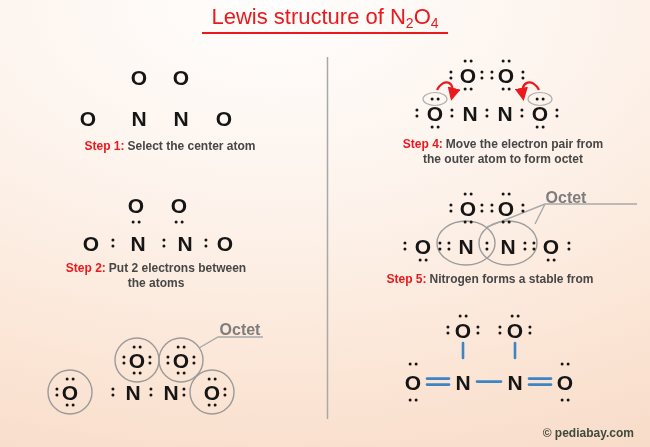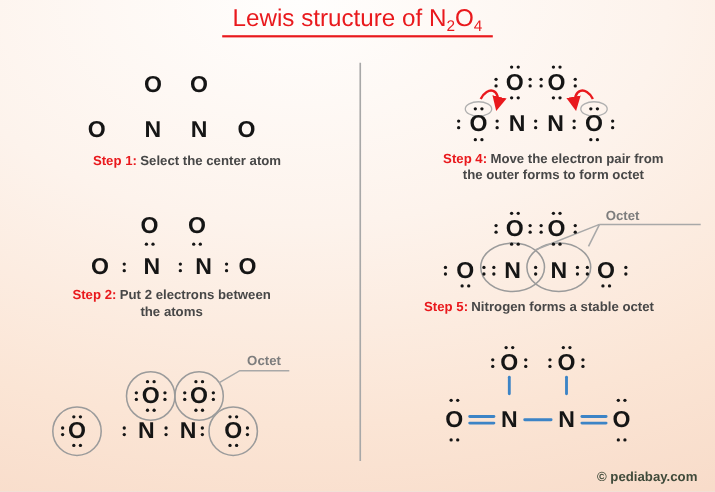--- a/index.html
+++ b/index.html
@@ -12,21 +12,21 @@
   #diagram-layer{position:absolute;left:0;top:0;width:650px;height:447px;z-index:2;}
   .atom{position:absolute;transform:translate(-50%,-50%);font-weight:bold;font-size:21px;line-height:1;color:#151515;}
   .hp,.vp{position:absolute;transform:translate(-50%,-50%);display:flex;gap:2.6px;}
   .vp{flex-direction:column;}
   .d{width:3.1px;height:3.1px;border-radius:50%;background:#151515;}
   .title-row{position:absolute;top:4px;left:0;width:100%;text-align:center;z-index:2;}
   .title{display:inline-block;font-size:22px;font-weight:normal;color:#e9191d;border-bottom:2.5px solid #e9191d;padding:0 9px 2px;}
   .title sub{font-size:14px;line-height:0;vertical-align:-4px;}
   .caption{position:absolute;transform:translateX(-50%);text-align:center;font-size:12px;font-weight:bold;color:#474747;white-space:nowrap;line-height:14.5px;z-index:2;}
   .slabel{color:#e9191d;margin-right:3px;}
-  .octet{position:absolute;transform:translateX(-50%);font-size:12px;font-weight:bold;color:#7d7d7d;z-index:2;white-space:nowrap;}
+  .octet{position:absolute;transform:translateX(-50%);font-size:16px;font-weight:bold;color:#7d7d7d;z-index:2;white-space:nowrap;}
   .footer{position:absolute;right:16px;top:426px;font-size:12px;font-weight:bold;color:#3f4a3a;z-index:2;}
 </style>
 </head>
 <body>
 
 <div id="stage">
 
   <svg class="layer" width="650" height="447" style="z-index:1">
 
     <line x1="327.5" y1="57" x2="327.5" y2="419" stroke="#a8a8a8" stroke-width="1.5"></line>
@@ -364,24 +364,24 @@
 
   <div class="caption" style="left:170px;top:139px">
     <div><span class="slabel">Step 1:</span><span>Select the center atom</span></div>
   </div>
   <div class="caption" style="left:156px;top:261px">
     <div><span class="slabel">Step 2:</span><span>Put 2 electrons between</span></div>
     <div>the atoms</div>
   </div>
   <div class="caption" style="left:503px;top:137px">
     <div><span class="slabel">Step 4:</span><span>Move the electron pair from</span></div>
-    <div>the outer forms to form octet</div>
+    <div>the outer atom to form octet</div>
   </div>
   <div class="caption" style="left:490px;top:272px">
-    <div><span class="slabel">Step 5:</span><span>Nitrogen forms a stable octet</span></div>
+    <div><span class="slabel">Step 5:</span><span>Nitrogen forms a stable from</span></div>
   </div>
 
   <div class="octet" style="left:240px;top:321px">Octet</div>
   <div class="octet" style="left:566px;top:189px">Octet</div>
 
   <div class="footer">© pediabay.com</div>
 
   <svg class="layer" width="650" height="447" style="z-index:3">
     <defs>
       <marker id="ah" markerWidth="6" markerHeight="6" refX="4.2" refY="3" orient="auto">

